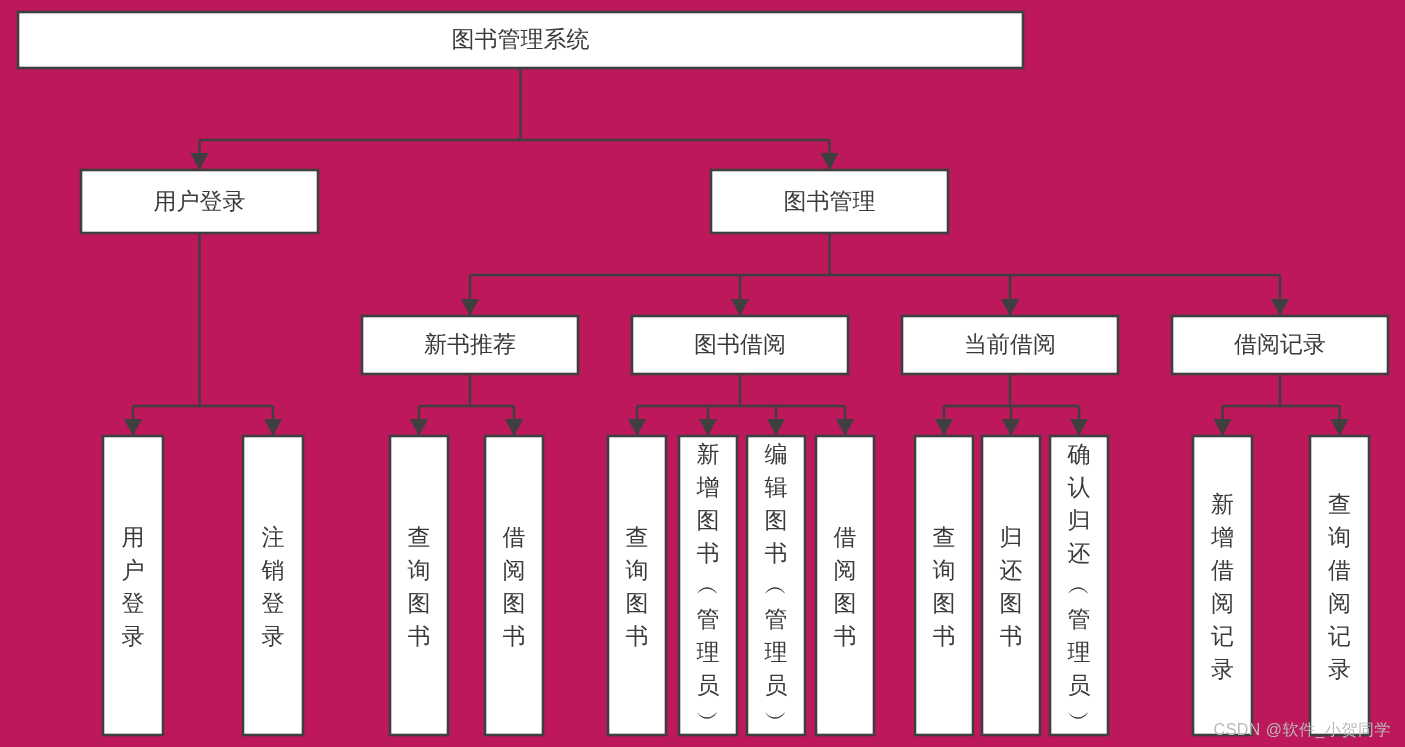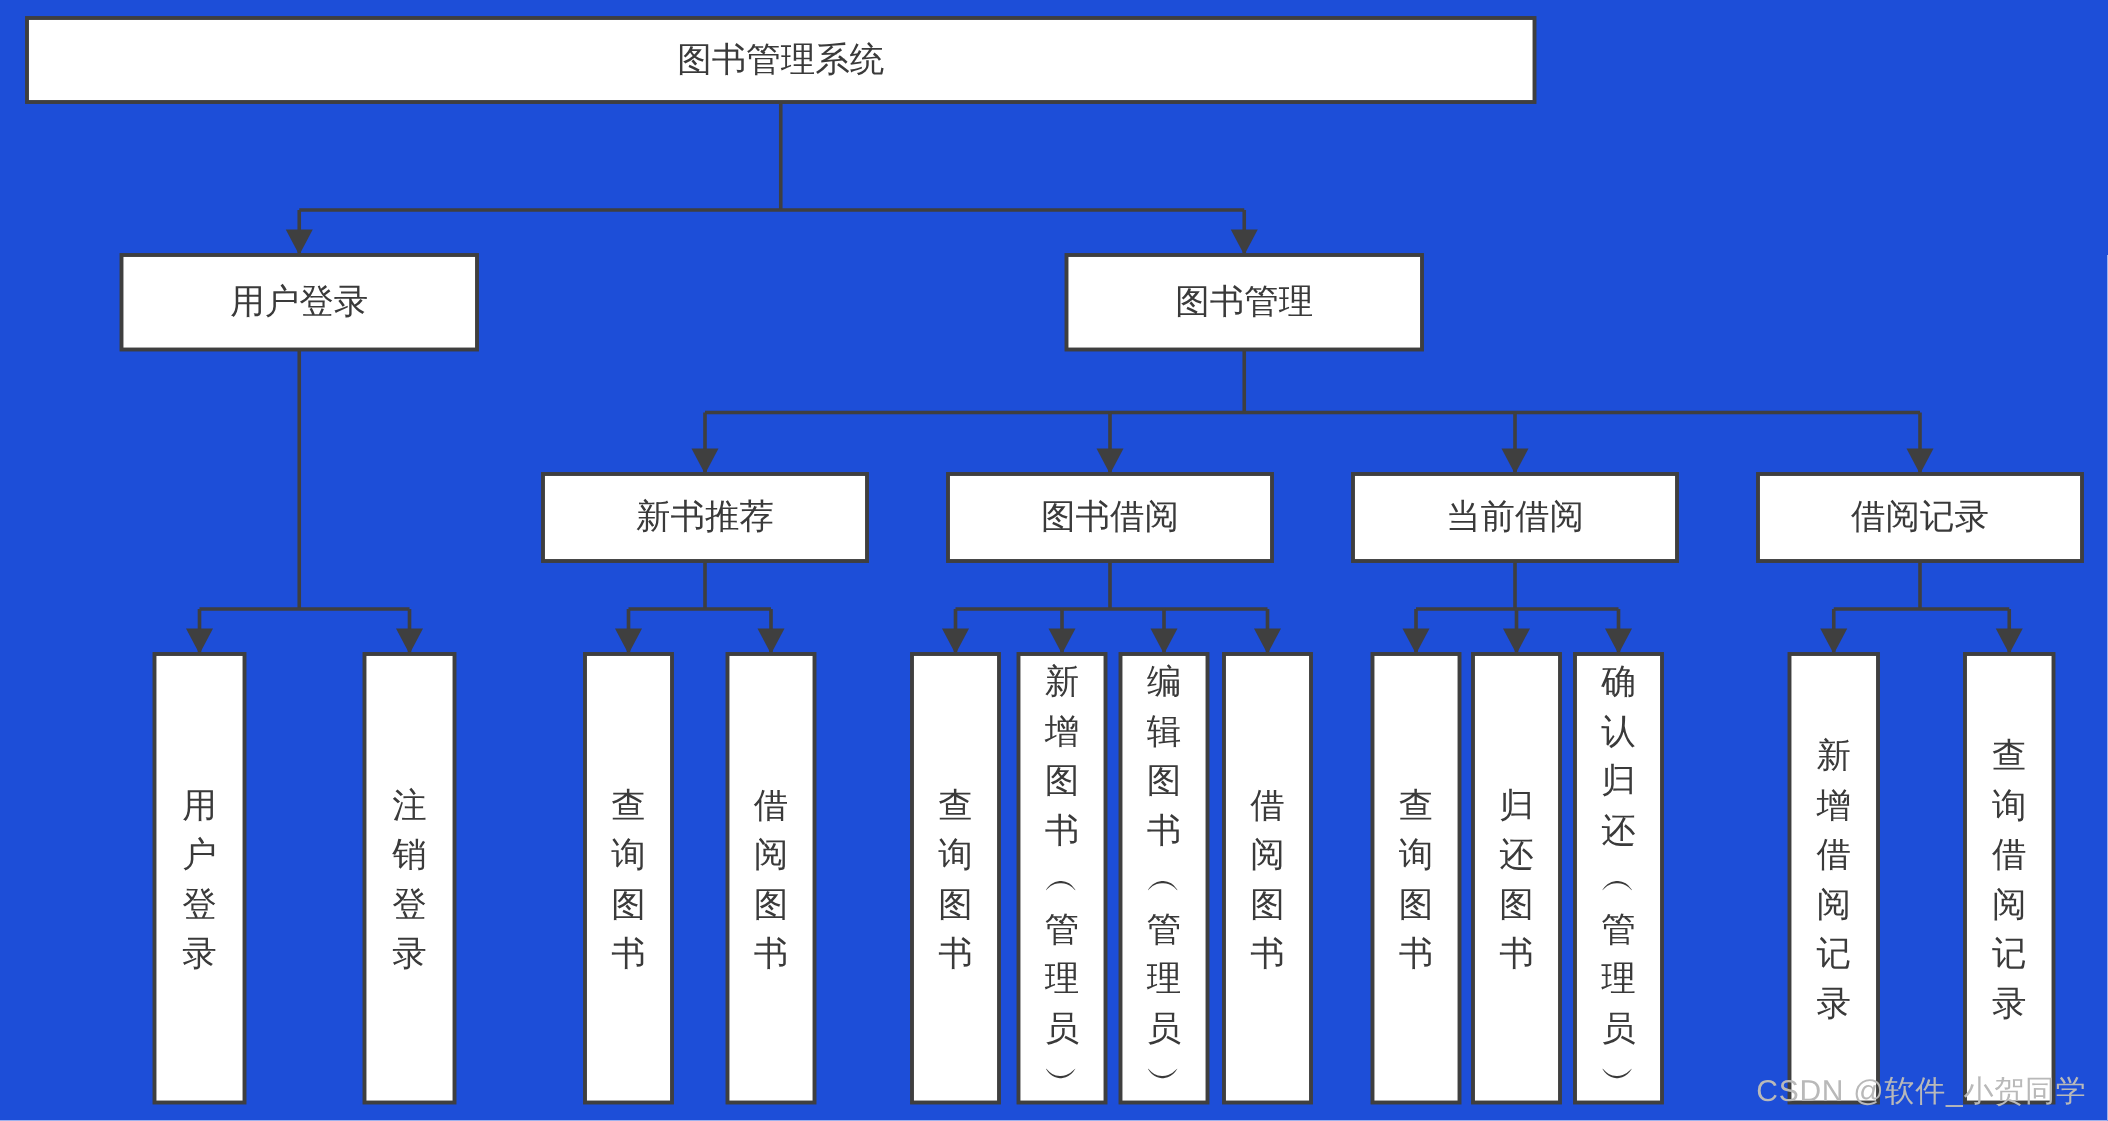--- a/index.html
+++ b/index.html
@@ -8,21 +8,21 @@
     padding: 0;
     background: #ffffff;
   }
   body {
     font-family: "Liberation Sans", "DejaVu Sans", sans-serif;
   }
   #diagram-root {
     position: relative;
     width: 1405px;
     height: 747px;
-    background: #1d4ed8;
+    background: #be185d;
     overflow: hidden;
   }
   svg#flow-svg {
     position: absolute;
     left: 0;
     top: 0;
     width: 1405px;
     height: 747px;
     display: block;
   }
@@ -54,21 +54,21 @@
   }
   .arrow-head {
     fill: #3f3f3f;
     stroke: none;
   }
   .watermark {
     position: absolute;
     right: 14px;
     bottom: 6px;
     font-family: "Liberation Sans", "DejaVu Sans", sans-serif;
-    font-size: 20px;
+    font-size: 16px;
     color: #b9b9b9;
     letter-spacing: 0.5px;
     user-select: none;
     pointer-events: none;
     white-space: nowrap;
     text-align: center;
   }
 </style>
 </head>
 <body>

